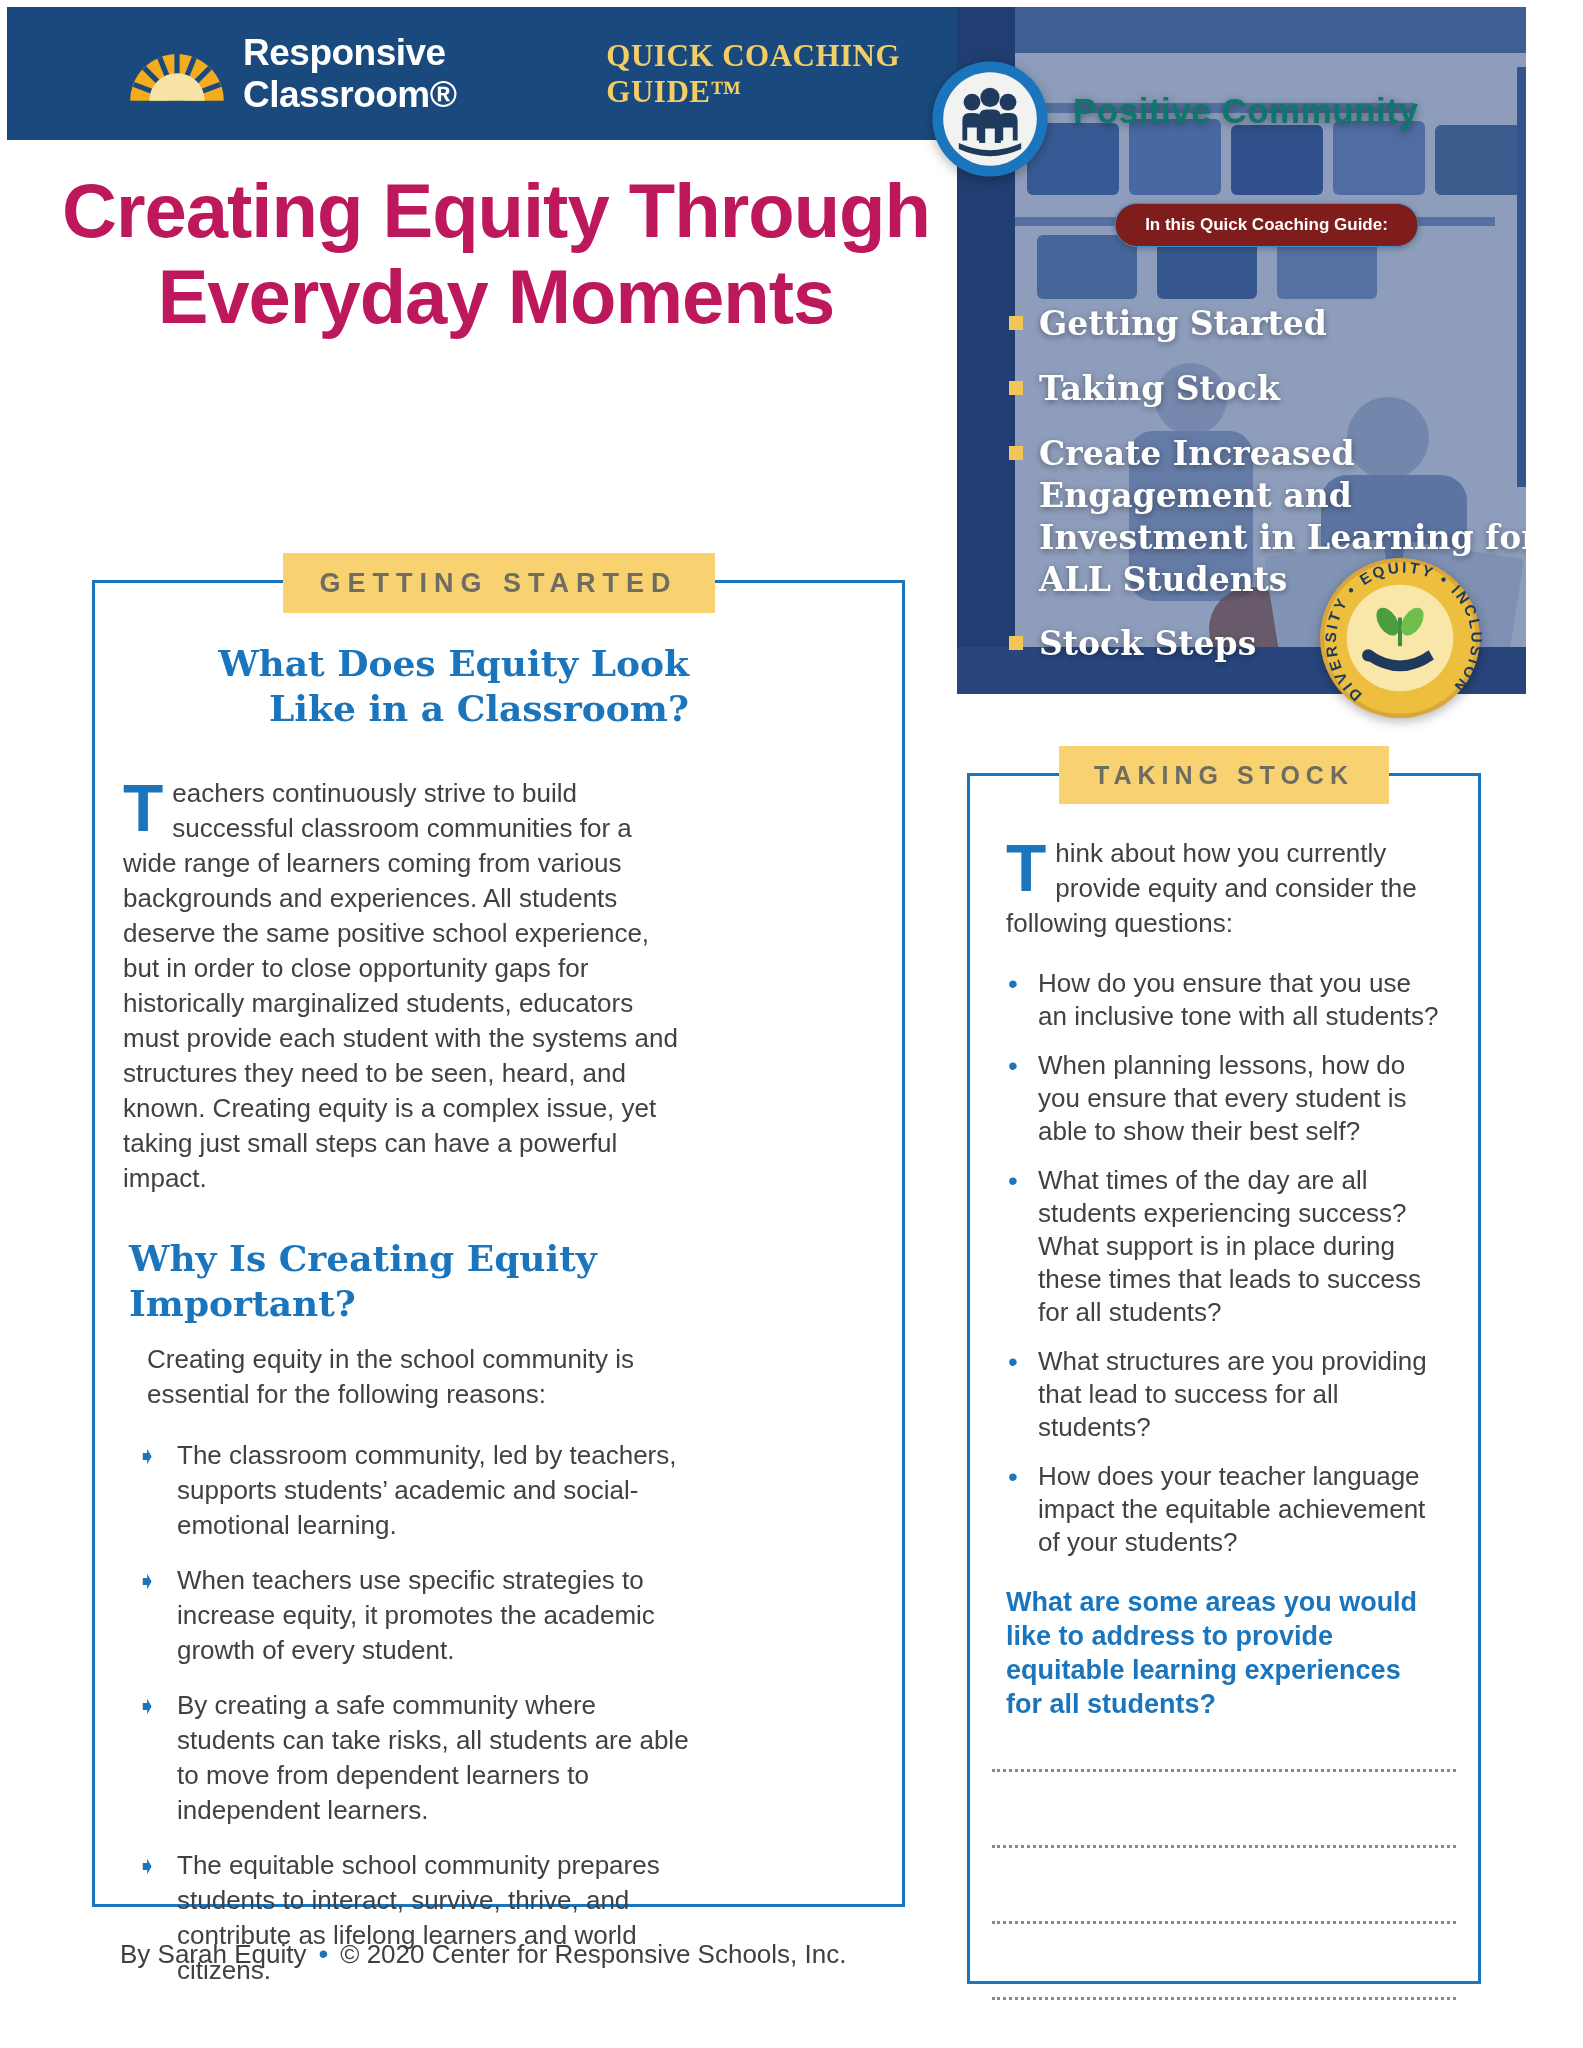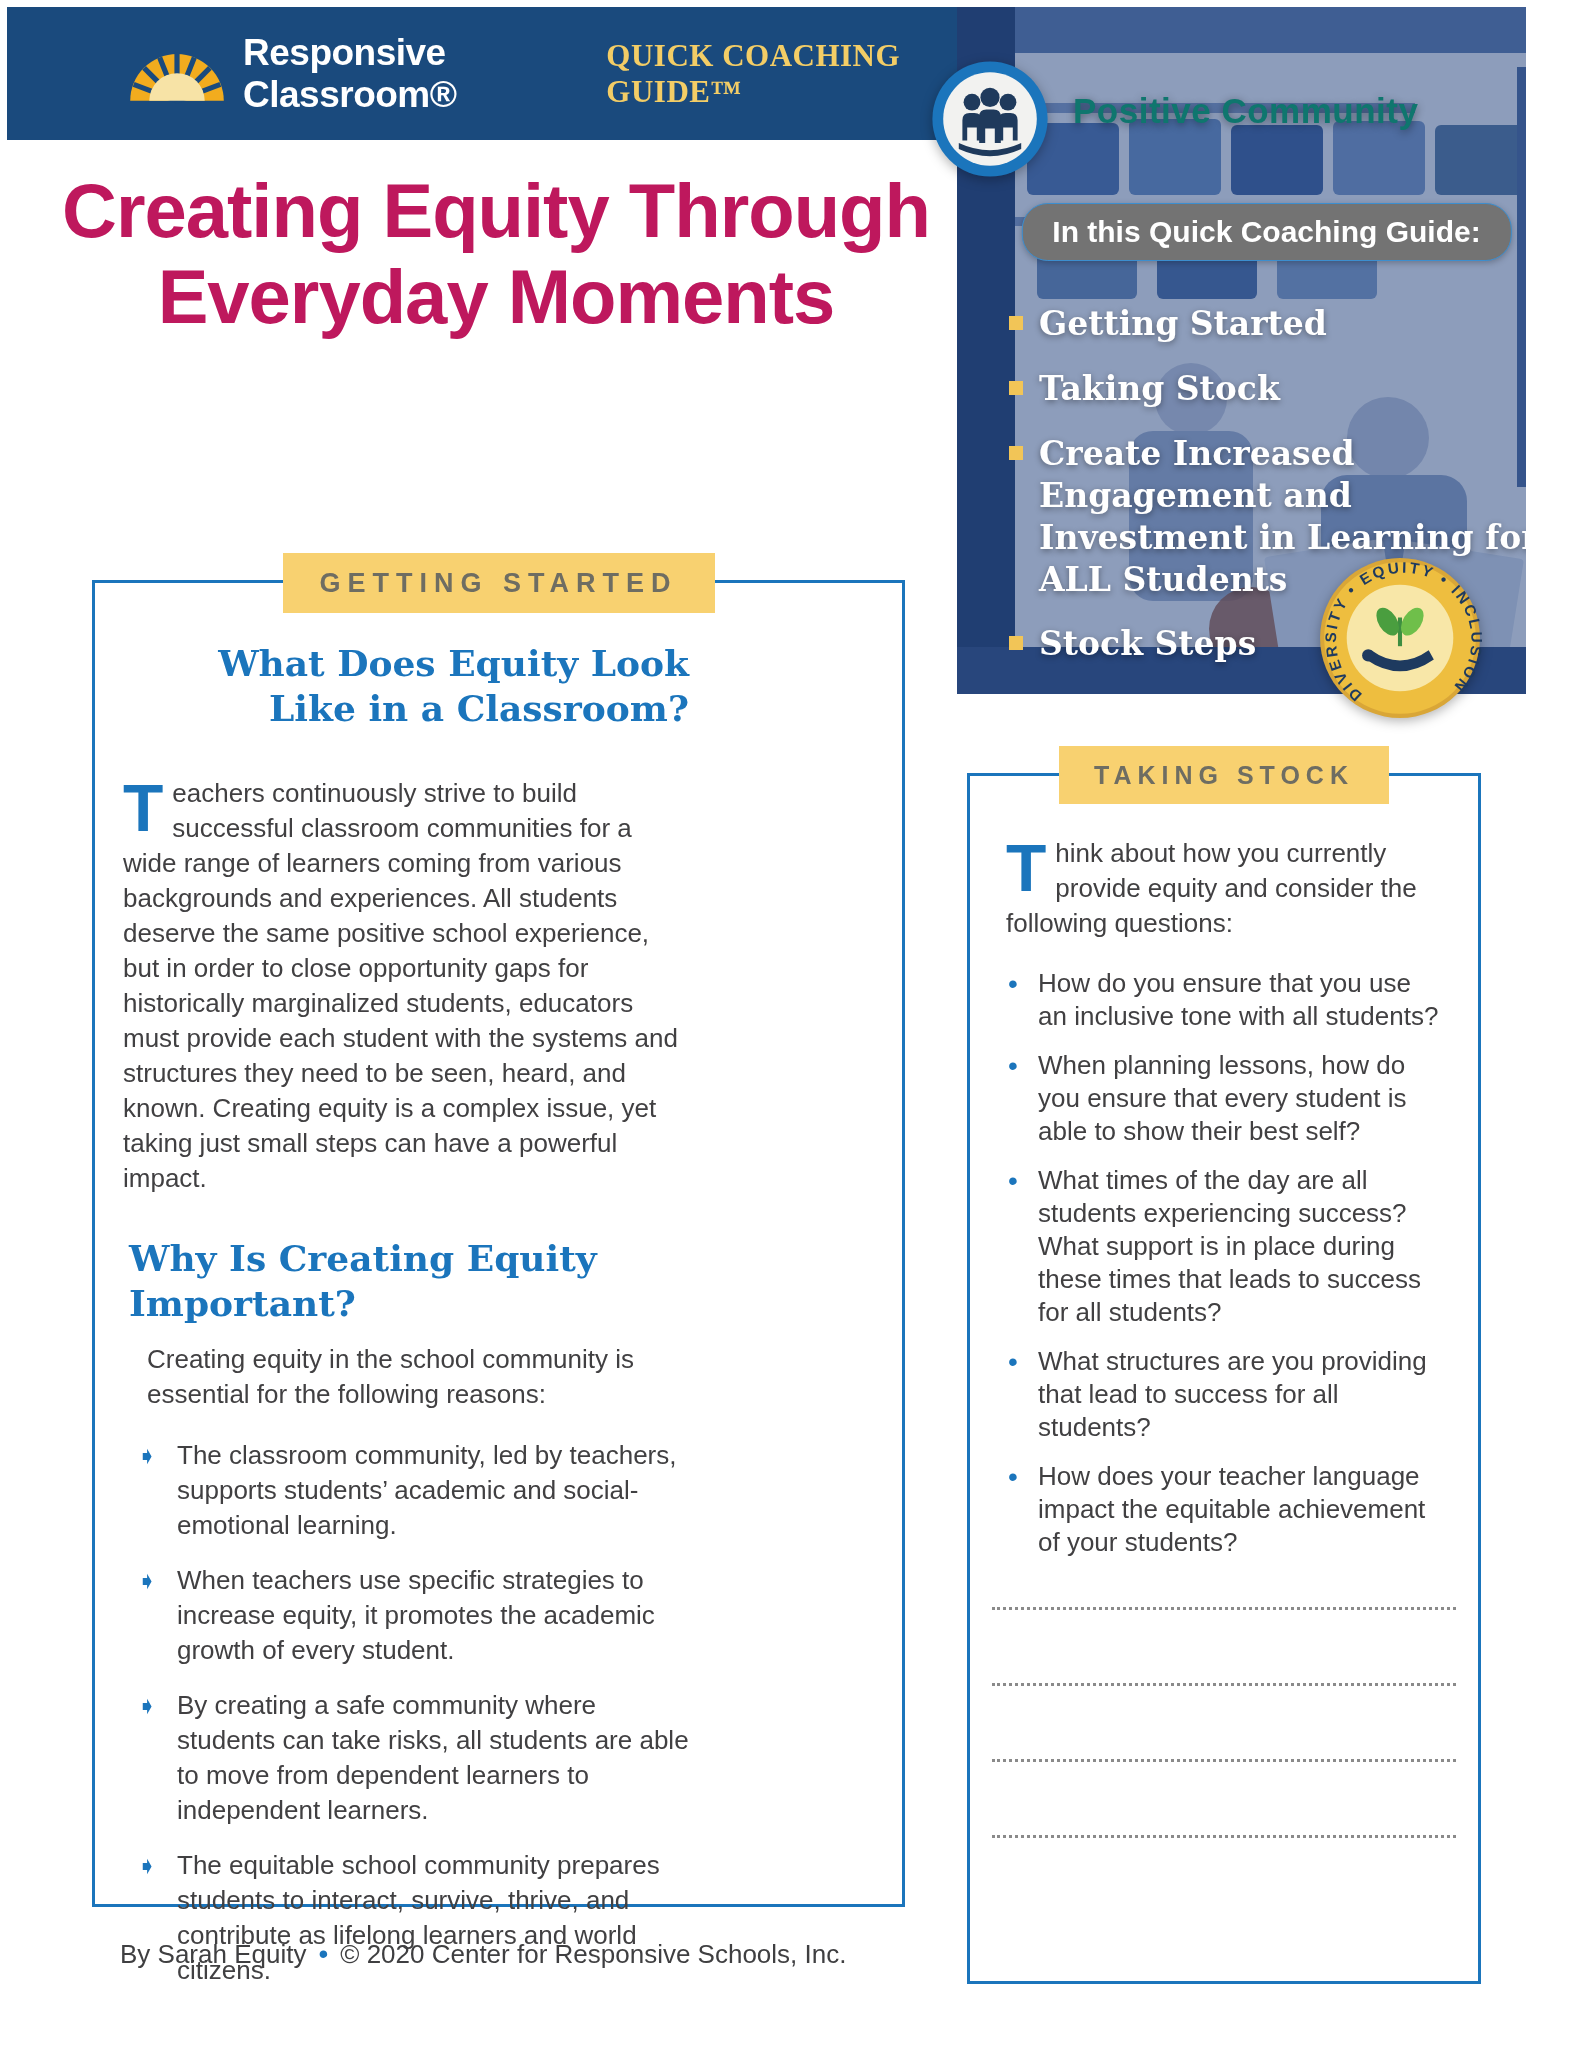--- a/index.html
+++ b/index.html
@@ -16,22 +16,22 @@
   .brand-suffix { color:#f3cd66; font-family:"Liberation Serif", serif; font-weight:bold;
                   font-size:31px; letter-spacing:0.5px; margin-left:8px; }
 
   
   .photo { position:absolute; left:957px; top:7px; width:619px; height:687px; overflow:hidden;
            background:linear-gradient(150deg,#56749f 0%, #41619а 0%, #3f5f94 45%, #2f4f86 100%); }
   .photo .art div { position:absolute; }
   .tint { position:absolute; inset:0; background:rgba(36,68,124,0.52); }
   .pc-title { position:absolute; top:84px; left:116px; color:#0f766e; font-size:35px; font-weight:bold;
               letter-spacing:0.5px; text-shadow:0 2px 8px rgba(0,0,0,0.45); z-index:3; }
-  .pill { position:absolute; top:196px; left:50%; transform:translateX(-50%); background:#737373;
-          border:1px solid #3c8ecf; color:#fff; font-weight:bold; font-size:30px; padding:11px 30px;
+  .pill { position:absolute; top:196px; left:50%; transform:translateX(-50%); background:#7f1d1d;
+          border:1px solid #3c8ecf; color:#fff; font-weight:bold; font-size:17px; padding:11px 30px;
           border-radius:26px; white-space:nowrap; z-index:3; box-shadow:0 2px 6px rgba(0,0,0,0.25); }
   .toc { position:absolute; top:296px; left:52px; right:26px; list-style:none; display:flex;
          flex-direction:column; gap:23px; z-index:3; }
   .toc li { display:flex; align-items:flex-start; gap:16px;
             font-family:"DejaVu Serif","Liberation Serif",serif; font-weight:bold; color:#ffffff;
             font-size:33px; line-height:1.27; text-shadow:0 2px 6px rgba(0,0,0,0.4); }
   .sq { flex:0 0 auto; width:14px; height:14px; background:#f2c557; margin-top:13px; }
 
   
   .people-badge { position:absolute; left:930px; top:59px; width:120px; height:120px; z-index:4;
@@ -247,20 +247,21 @@
         </li>
         <li>
           <span class="dot-ic">•</span>
           <span>What structures are you providing that lead to success for all students?</span>
         </li>
         <li>
           <span class="dot-ic">•</span>
           <span>How does your teacher language impact the equitable achievement of your students?</span>
         </li>
       </ul>
+      <p class="prompt">What are some areas you would like to address to provide equitable learning experiences for all students?</p>
       <div class="wlines">
         <div class="wline"></div>
         <div class="wline"></div>
         <div class="wline"></div>
         <div class="wline"></div>
 
       </div>
     </div>
   </section>
 

